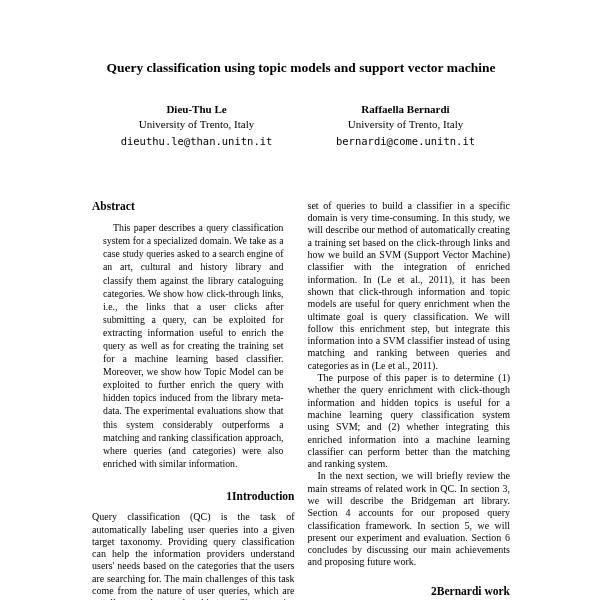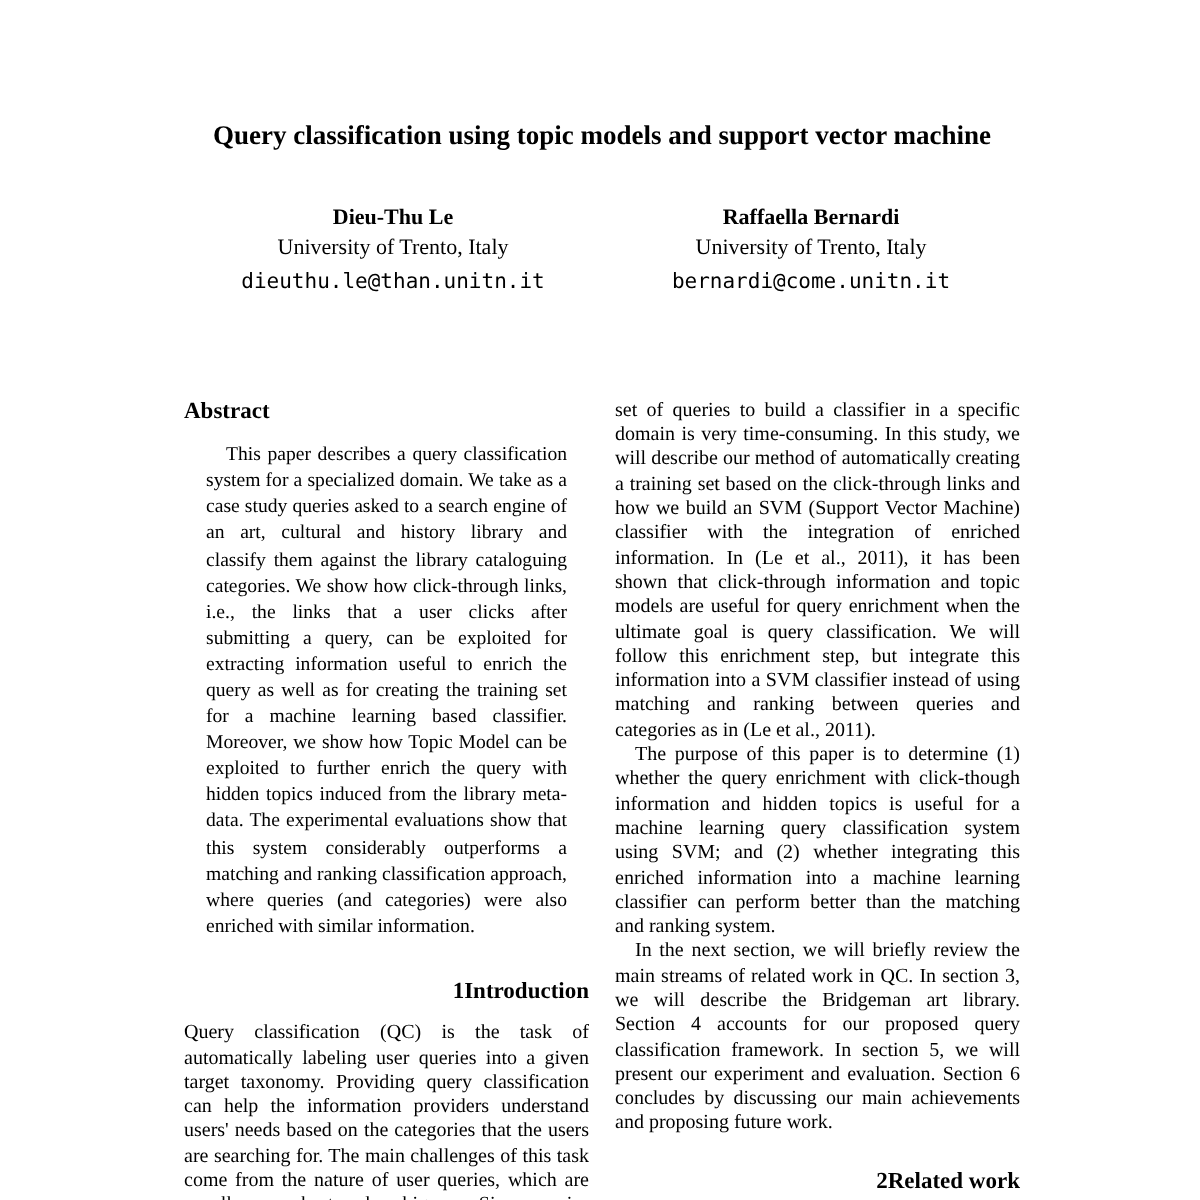--- a/index.html
+++ b/index.html
@@ -84,20 +84,20 @@
         </div>
         <p class="para">Query classification (QC) is the task of automatically labeling user queries into a given target taxonomy. Providing query classification can help the information providers understand users' needs based on the categories that the users are searching for. The main challenges of this task come from the nature of user queries, which are usually very short and ambiguous. Since queries contain only several to a dozen words, a QC system often requires either a rather large training set or an enrichment of queries with other information (Shen et al., 2006a), (Broder et al., 2007)</p>
       </div>
 
       <div class="col">
         <p class="para">set of queries to build a classifier in a specific domain is very time-consuming. In this study, we will describe our method of automatically creating a training set based on the click-through links and how we build an SVM (Support Vector Machine) classifier with the integration of enriched information. In (Le et al., 2011), it has been shown that click-through information and topic models are useful for query enrichment when the ultimate goal is query classification. We will follow this enrichment step, but integrate this information into a SVM classifier instead of using matching and ranking between queries and categories as in (Le et al., 2011).</p>
         <p class="para indent">The purpose of this paper is to determine (1) whether the query enrichment with click-though information and hidden topics is useful for a machine learning query classification system using SVM; and (2) whether integrating this enriched information into a machine learning classifier can perform better than the matching and ranking system.</p>
         <p class="para indent">In the next section, we will briefly review the main streams of related work in QC. In section 3, we will describe the Bridgeman art library. Section 4 accounts for our proposed query classification framework. In section 5, we will present our experiment and evaluation. Section 6 concludes by discussing our main achievements and proposing future work.</p>
 
         <div class="section-heading first-right">
-          <span class="section-num">2</span><span>Related work</span>
+          <span class="section-num">2</span><span>Bernardi work</span>
         </div>
 
       </div>
 
     </div>
   </div>
 </div>
 
 </body></html>

